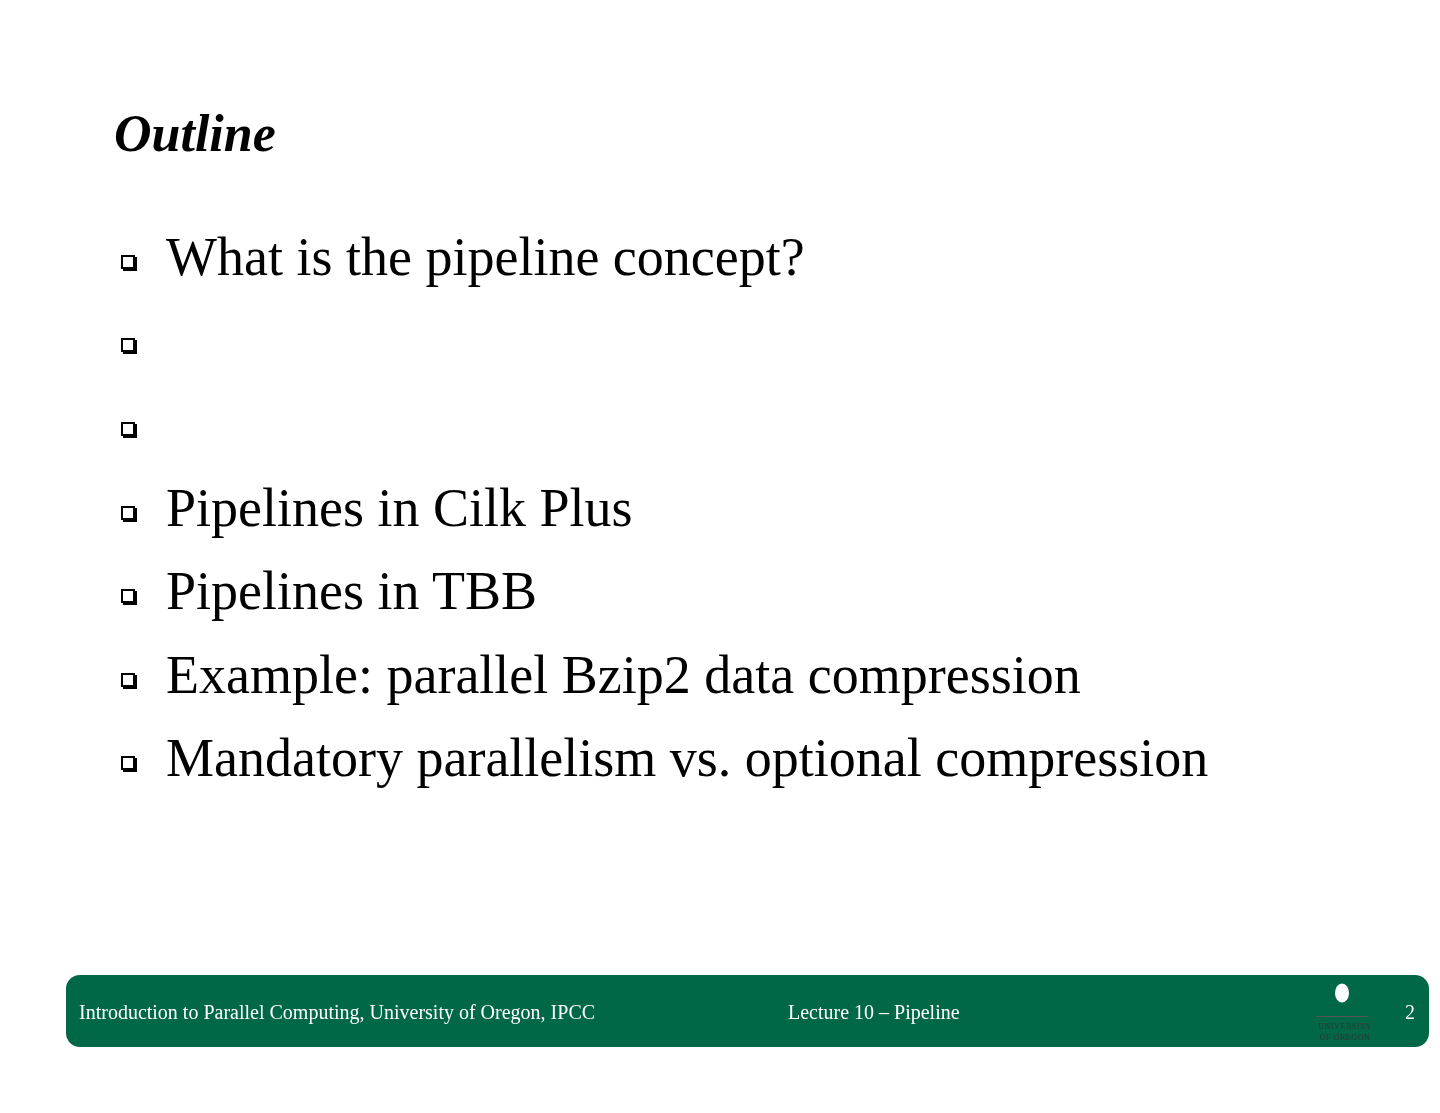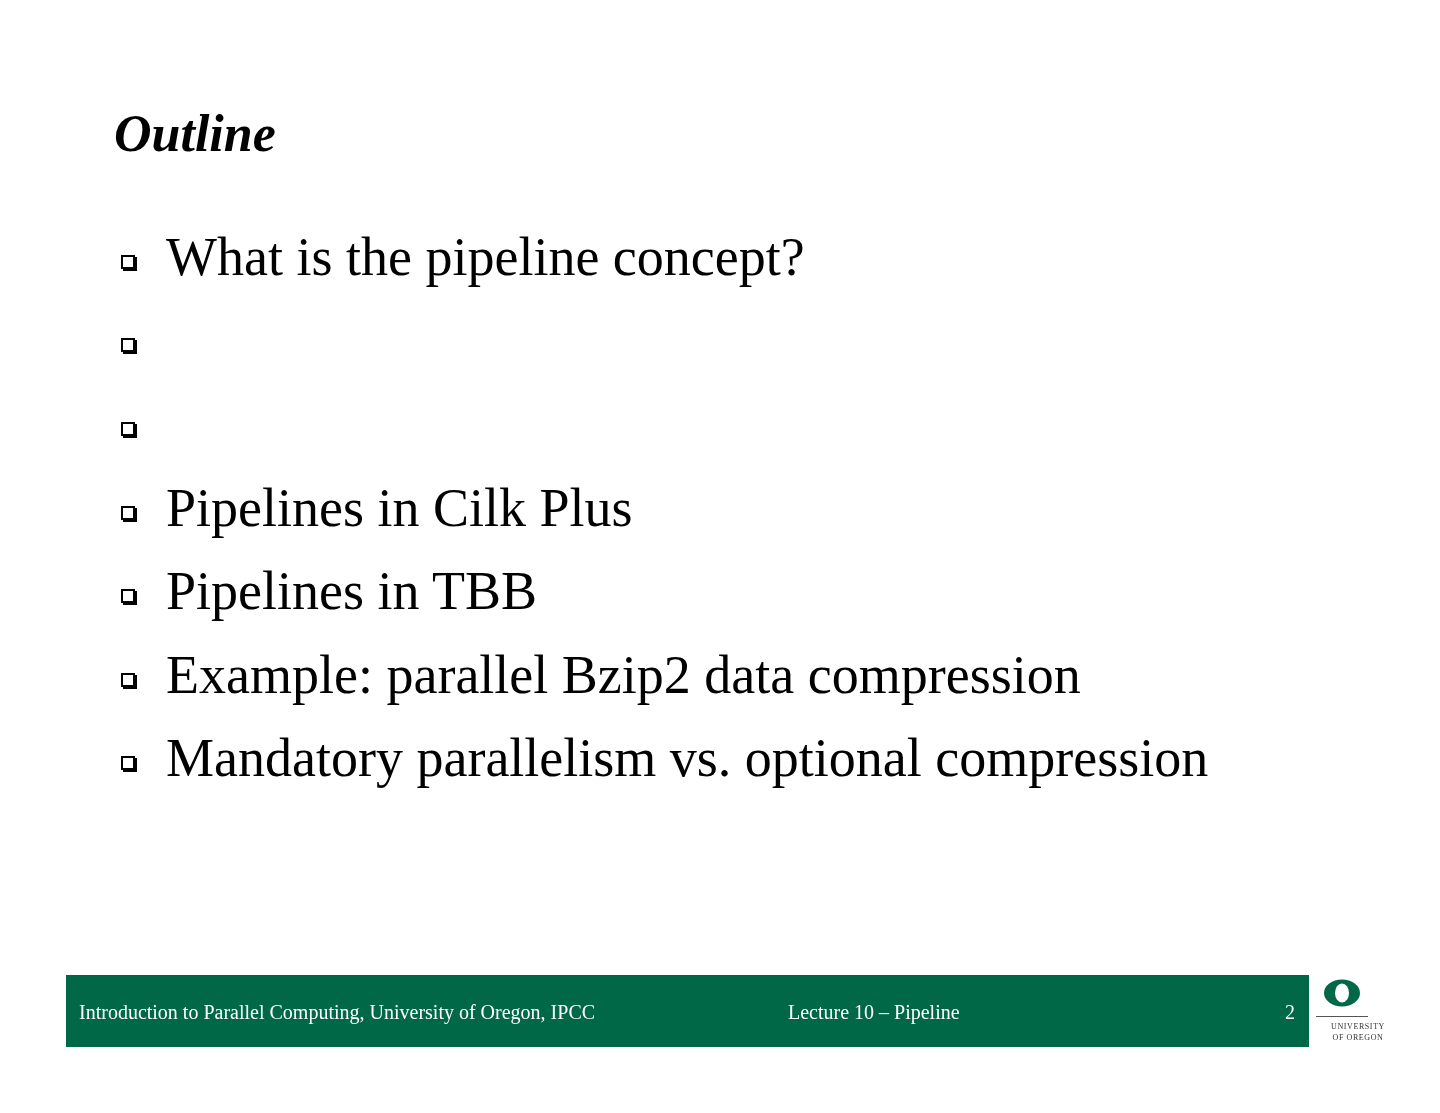--- a/index.html
+++ b/index.html
@@ -1,29 +1,29 @@
 <!DOCTYPE html>
 <html><head>
 <meta charset="utf-8">
 <style>
   html, body { margin:0; padding:0; }
   body { width:1440px; height:1113px; background:#ffffff; position:relative; overflow:hidden; font-family:"Liberation Serif", serif; color:#000; }
   .title { position:absolute; left:114px; top:96px; font-size:52px; font-weight:bold; font-style:italic; line-height:76px; margin:0; }
   .list { position:absolute; left:114px; top:208px; margin:7px; padding:0; list-style:none; }
   .item { display:flex; align-items:center; height:83.6px; font-size:54px; line-height:64px; white-space:nowrap; }
   .bullet { width:14px; height:14px; border:2px solid #000; box-sizing:border-box; box-shadow:2px 2px 0 #000; margin-right:31px; margin-top:10px; flex:none; background:#fff; }
-  .footer { position:absolute; left:66px; top:975px; width:1243px; height:72px; background:#006747; color:#ffffff; font-size:20px; }
+  .footer { position:absolute; left:66px; top:975px; width:1363px; height:72px; background:#006747; color:#ffffff; font-size:20px;border-radius:14px; }
   .footer span { position:absolute; top:25px; line-height:24px; white-space:nowrap; }
   .f-left { left:13px; }
   .f-center { left:722px; }
   .f-page { right:14px; }
   .logo { position:absolute; left:1312px; top:975px; width:60px; height:72px; }
   .logo-o { position:absolute; left:10px; top:3px; width:40px; height:30px; }
   .logo-rule { position:absolute; left:4px; top:41px; width:52px; height:1px; background:#555; }
-  .logo-text { position:absolute; left:16px; width:60px; text-align:center; font-family:"Liberation Serif", serif; font-size:8px; letter-spacing:0.6px; color:#333; line-height:10px; }
+  .logo-text { position:absolute; left:3px; width:60px; text-align:center; font-family:"Liberation Serif", serif; font-size:8px; letter-spacing:0.6px; color:#333; line-height:10px; }
 </style>
 </head>
 <body>
 
 <h1 class="title">Outline</h1>
 
 <ul class="list">
   <li class="item">
       <span class="bullet"></span>
       <span>What is the pipeline concept?</span>

